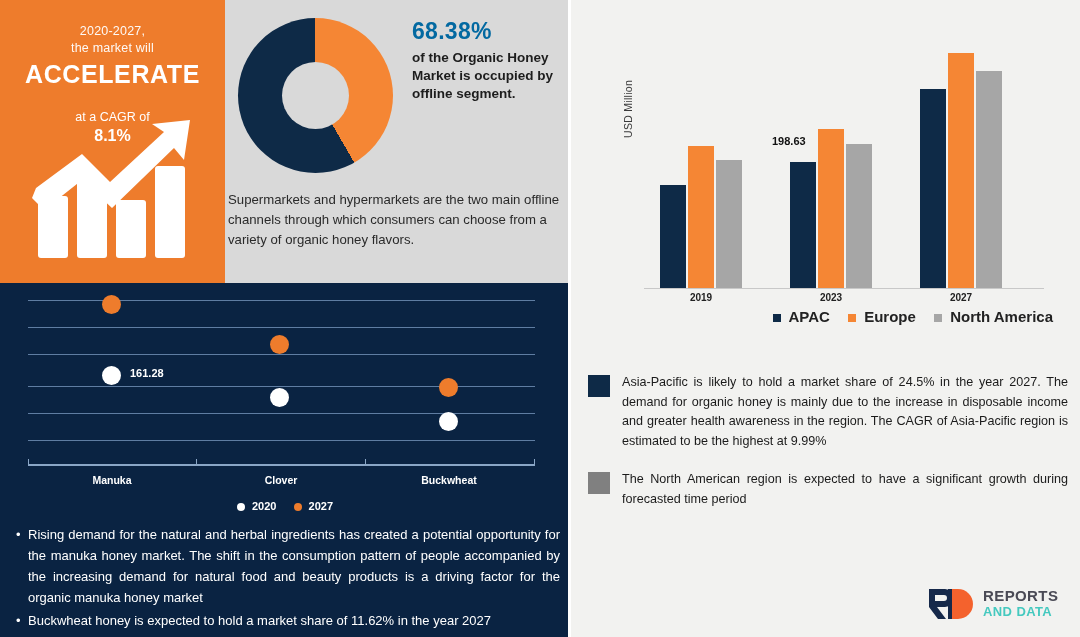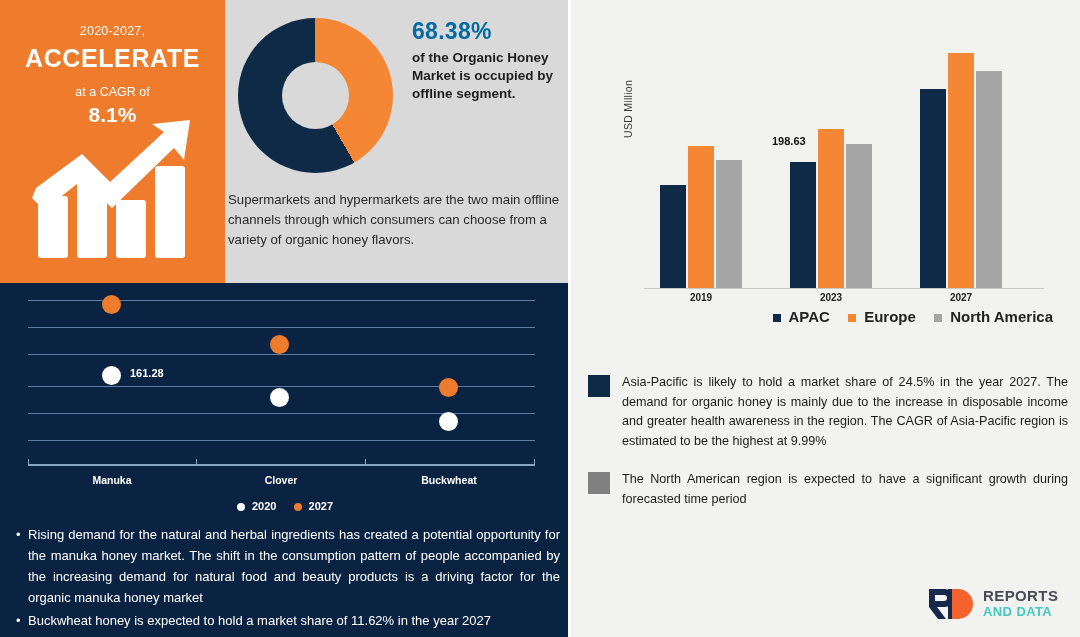--- a/index.html
+++ b/index.html
@@ -34,22 +34,22 @@
   }
 
   
   .cagr-text{
     position:absolute;left:0;top:24px;width:225px;
     text-align:center;color:#ffffff;line-height:1.25;
   }
   .cagr-years{font-size:12.5px;letter-spacing:.2px;opacity:.96;}
   .cagr-market{font-size:12.5px;letter-spacing:.2px;opacity:.96;margin-top:1px;}
   .cagr-accel{font-size:25px;font-weight:bold;letter-spacing:.6px;margin-top:3px;}
-  .cagr-at{font-size:12.5px;margin-top:11px;}
-  .cagr-val{font-size:21px;font-weight:bold;margin-top:1px;}
+  .cagr-at{font-size:12.5px;margin-top:19px;}
+  .cagr-val{font-size:16px;font-weight:bold;margin-top:1px;}
 
   .growth-icon{position:absolute;left:24px;top:118px;width:185px;height:150px;}
 
   
   .donut-wrap{position:absolute;left:238px;top:18px;width:155px;height:155px;}
   .donut{width:155px;height:155px;border-radius:50%;
     background:conic-gradient(#f58634 0deg 150deg,#0e2a47 150deg 360deg);}
   .donut-hole{position:absolute;left:44px;top:44px;width:67px;height:67px;
     border-radius:50%;background:#d9d9d9;}
 
@@ -115,20 +115,21 @@
   .logo-bot{font-size:13px;font-weight:bold;color:#45c9bf;letter-spacing:.4px;margin-top:2px;}
 </style>
 </head>
 <body>
 
 <div class="canvas">
 
   <div class="panel-orange">
     <div class="cagr-text">
       <div class="cagr-years">2020-2027,</div>
+      <div class="cagr-market">the market will</div>
       <div class="cagr-accel">ACCELERATE</div>
       <div class="cagr-at">at a CAGR of</div>
       <div class="cagr-val">8.1%</div>
     </div>
     <svg class="growth-icon" viewBox="0 0 185 150">
       <rect x="14" y="78" width="30" height="62" rx="3" fill="#ffffff"></rect>
       <rect x="53" y="60" width="30" height="80" rx="3" fill="#ffffff"></rect>
       <rect x="92" y="82" width="30" height="58" rx="3" fill="#ffffff"></rect>
       <rect x="131" y="48" width="30" height="92" rx="3" fill="#ffffff"></rect>
       <path d="M8 80 L12 70 L58 36 L86 64 L140 14 L128 6 L166 2 L160 42 L150 30 L88 90 L58 62 L20 92 Z" fill="#ffffff"></path>

